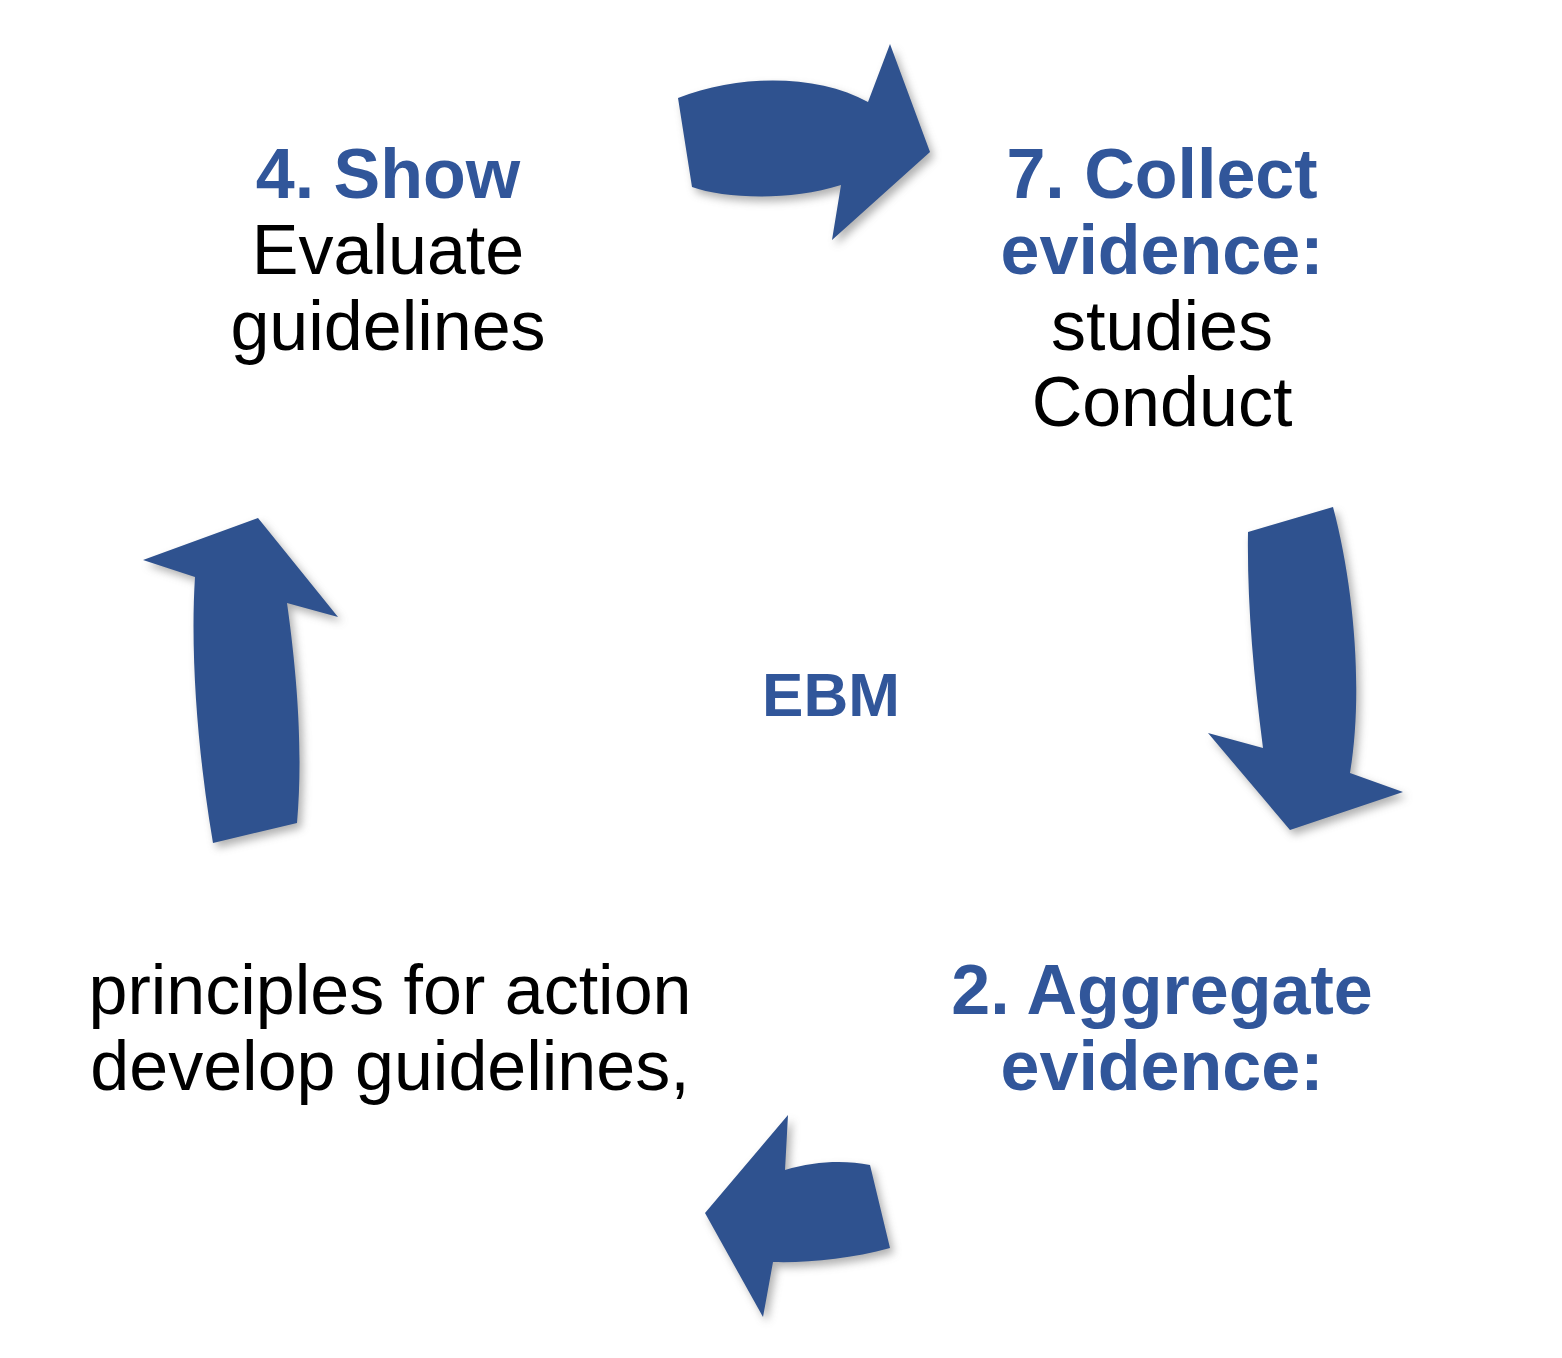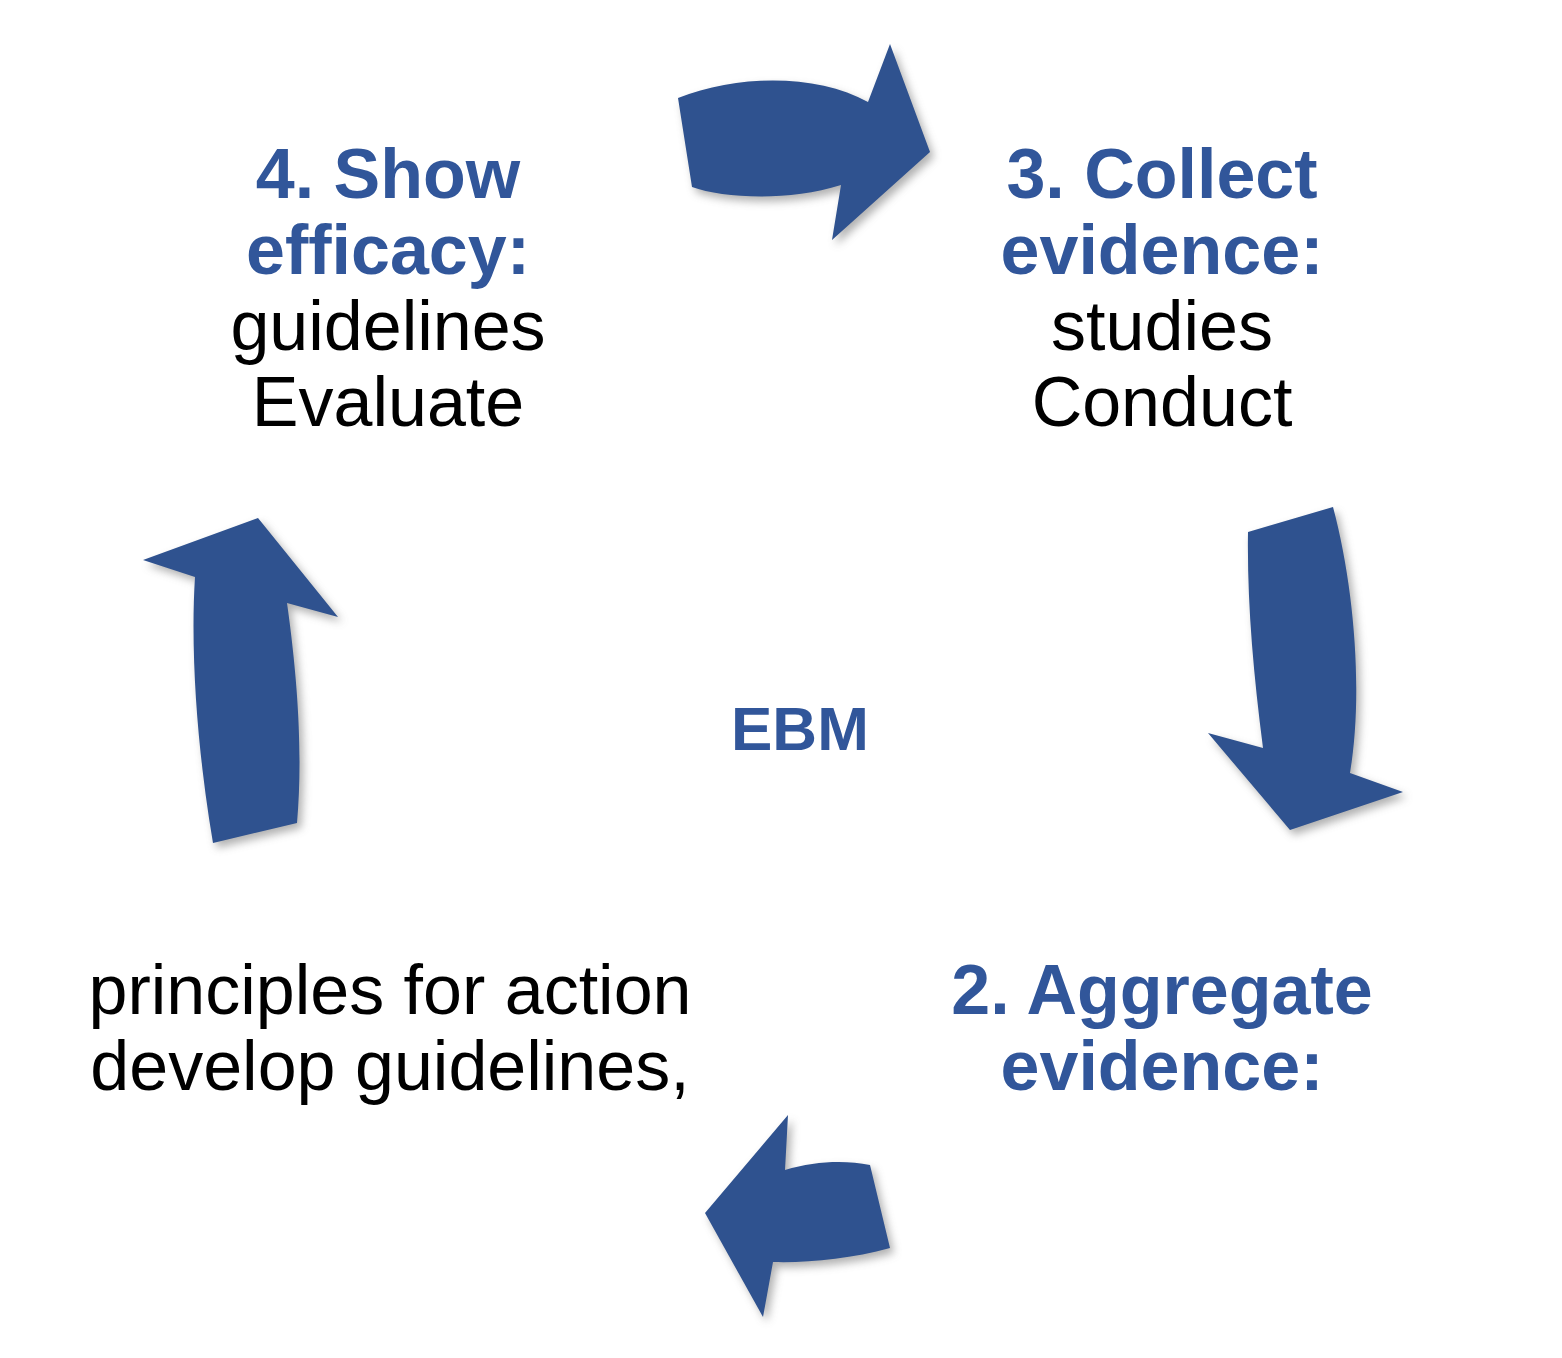--- a/index.html
+++ b/index.html
@@ -30,22 +30,23 @@
     color: var(--body-black, #000000);
     font-weight: normal;
   }
   .block-step4 { left: 138px;  top: 136px; width: 500px; }
   .block-step1 { left: 912px;  top: 136px; width: 500px; }
   .block-step3 { left: 40px;   top: 952px; width: 700px; }
   .block-step2 { left: 812px;  top: 952px; width: 700px; }
   .center-label {
     position: absolute;
     left: 731px;
-    top: 696px;
+    top: 662px;
     width: 200px;
+    text-align: center;
     font-size: 62px;
     line-height: 66px;
     font-weight: bold;
     color: var(--heading-blue, #31569a);
   }
   .arrow {
     position: absolute;
     filter: drop-shadow(4px 5px 4px rgba(60,60,60,0.40));
   }
   .arrow path { fill: var(--accent, #2f528f); }
@@ -54,27 +55,26 @@
   .arrow-bottom { left: 695px;  top: 1100px; }
   .arrow-left   { left: 130px;  top: 505px;  }
 </style>
 </head>
 <body>
 
 <div class="canvas">
 
   <div class="step-block block-step4">
     <div class="step-heading">4. Show</div>
-    <div class="step-heading">efficacy:</div>
+    <div class="step-body">Evaluate</div>
     <div class="step-body">guidelines</div>
-    <div class="step-body">Evaluate</div>
   </div>
 
   <div class="step-block block-step1">
-    <div class="step-heading">3. Collect</div>
+    <div class="step-heading">7. Collect</div>
     <div class="step-heading">evidence:</div>
     <div class="step-body">studies</div>
     <div class="step-body">Conduct</div>
   </div>
 
   <div class="step-block block-step3">
     <div class="step-body">principles for action</div>
     <div class="step-body">develop guidelines,</div>
   </div>
 

